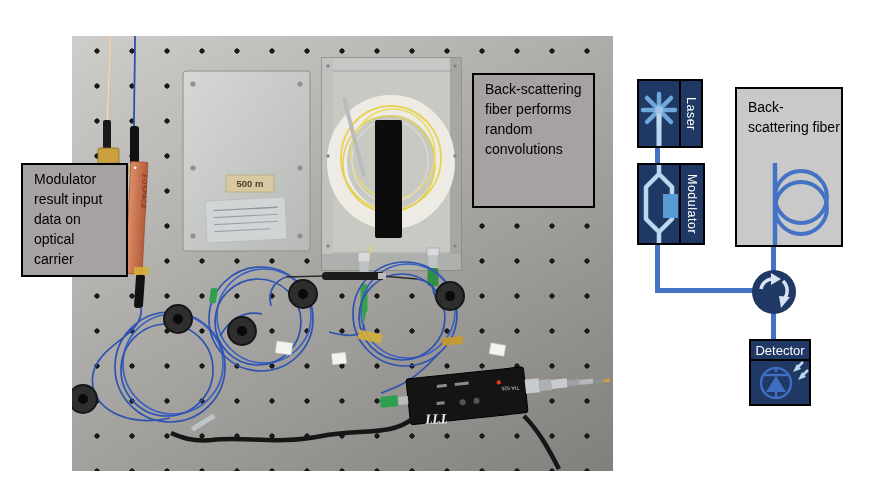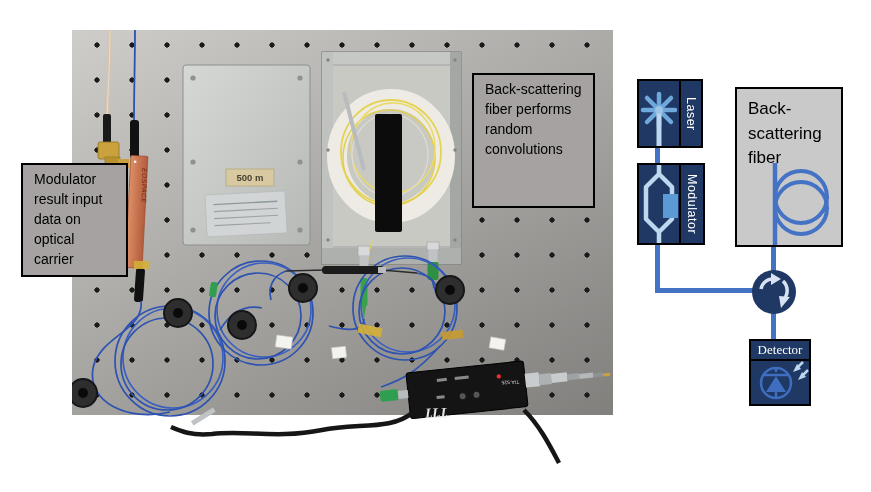--- a/index.html
+++ b/index.html
@@ -1,20 +1,20 @@
 <!DOCTYPE html>
 <html><head>
 <meta charset="utf-8">
 <style>
   html,body{margin:0;padding:0;background:#fff;}
   .stage{position:relative;width:871px;height:492px;background:#ffffff;overflow:hidden;
          font-family:"Liberation Sans",sans-serif;color:#000;}
 
   
-  .photo{position:absolute;left:72px;top:30px;width:541px;height:385px;
+  .photo{position:absolute;left:72px;top:36px;width:541px;height:435px;
     background-color:#a8a6a2;
     background-image:
       radial-gradient(circle 4px at 17px 17px, #1a1a1a 60%, rgba(26,26,26,0) 70%),
       linear-gradient(180deg, rgba(255,255,255,.14), rgba(0,0,0,.12)),
       linear-gradient(115deg, #c6c5c1, #aaa8a4 55%, #93918e);
     background-size:35px 35px, 100% 100%, 100% 100%;
     background-position:8px -2px, 0 0, 0 0;
     background-repeat:repeat, no-repeat, no-repeat;}
   .photo svg{position:absolute;left:0;top:0;}
 
@@ -22,24 +22,24 @@
   .callout{position:absolute;background:#a6a2a1;border:2px solid #000;
            padding:5px 11px;font-size:14px;line-height:1.42;z-index:5;}
   .callout.small{font-size:13px;letter-spacing:-0.1px;}
 
   
   .sbox{position:absolute;background:#1f3864;border:2px solid #000;display:flex;z-index:3;}
   .sbox .iconArea{flex:1;position:relative;}
   .sbox .strip{width:22px;border-left:2px solid #000;display:flex;align-items:center;justify-content:center;}
   .vlabel{writing-mode:vertical-rl;color:#fff;font-size:12.5px;letter-spacing:.5px;}
   .grayBox{position:absolute;background:#c9c9c9;border:2px solid #000;z-index:3;}
-  .grayBox .gtxt{position:absolute;left:11px;top:8px;font-size:17px;line-height:1.45;color:#000;}
+  .grayBox .gtxt{position:absolute;left:11px;top:8px;font-size:14px;line-height:1.45;color:#000;}
   .fline{position:absolute;background:#4472c4;z-index:2;}
   .circulator{position:absolute;width:44px;height:44px;border-radius:50%;background:#1f3864;z-index:3;}
-  .detBox{position:absolute;background:#1f3864;border:2px solid #000;z-index:3;font-family:Liberation Serif, serif;}
+  .detBox{position:absolute;background:#1f3864;border:2px solid #000;z-index:3;}
   .detLabel{height:18px;border-bottom:2px solid #000;color:#fff;font-size:13px;
             display:flex;align-items:center;justify-content:center;}
 </style>
 </head>
 <body>
 
 <div class="stage">
 
   <div class="photo">
     <svg width="541" height="435" viewBox="0 0 541 435">

